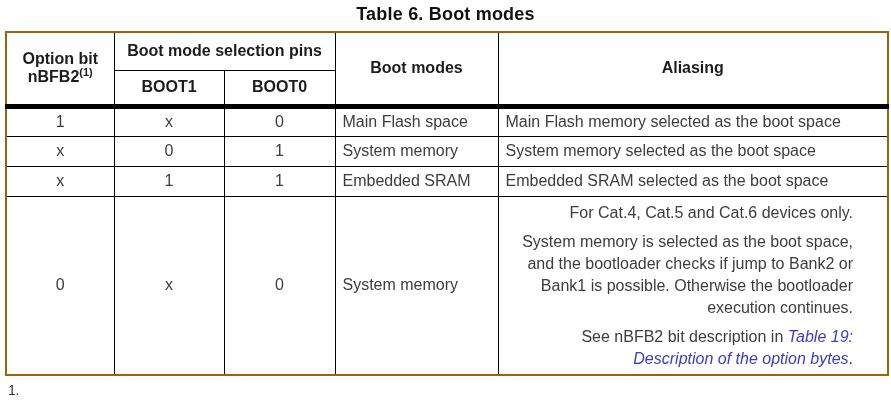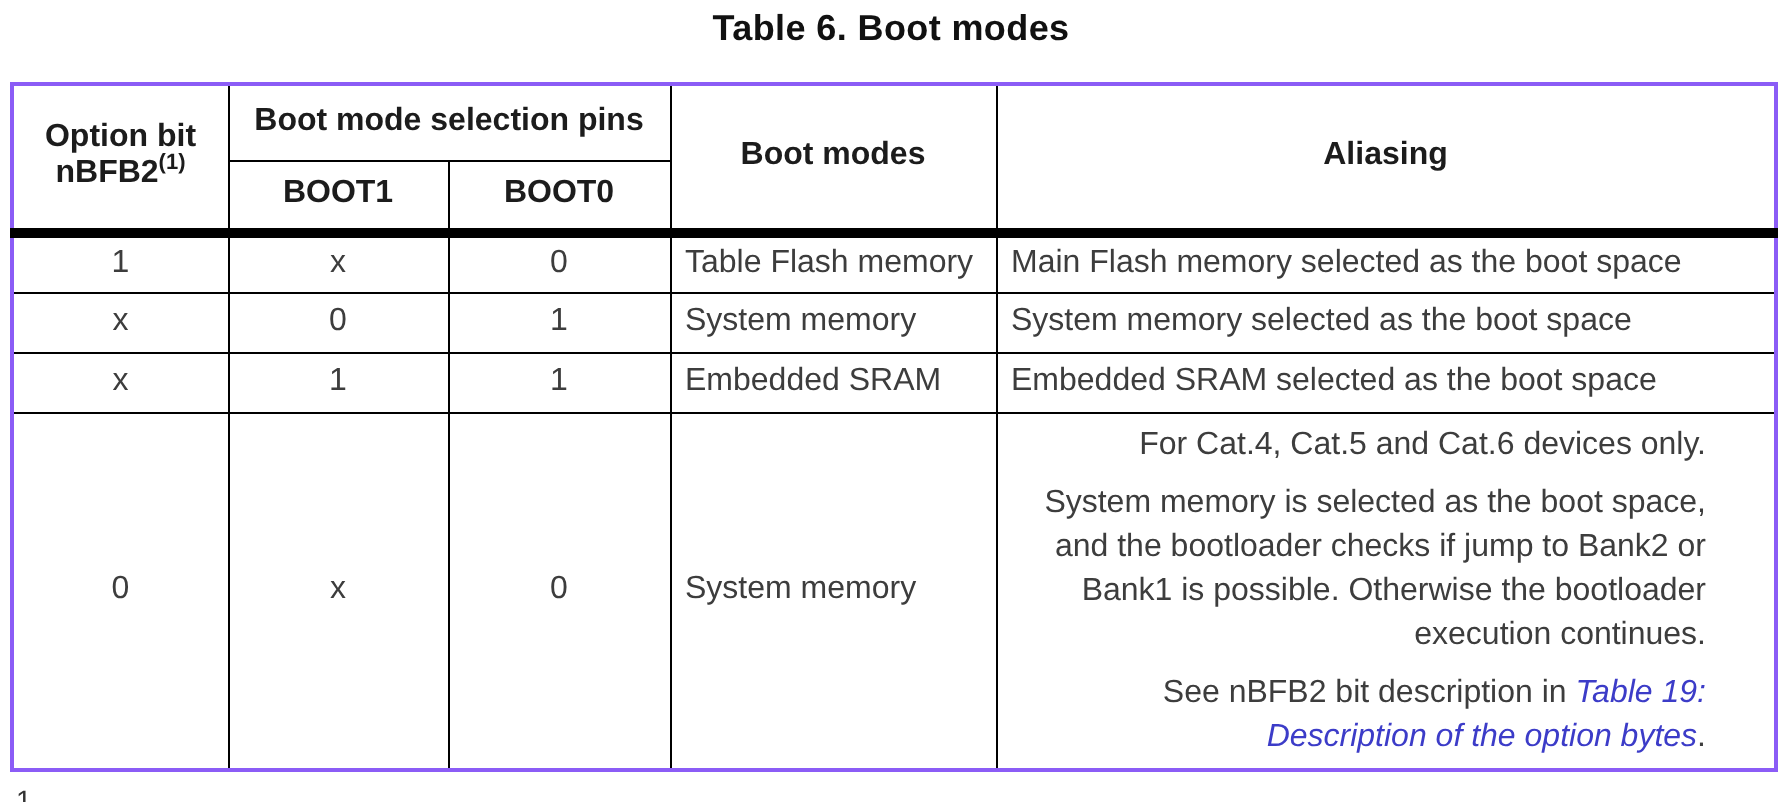--- a/index.html
+++ b/index.html
@@ -10,30 +10,30 @@
     color: #3d3d3d;
     overflow: hidden;
   }
   .page { padding: 4px 0 0 0; }
 
   .title {
     text-align: center;
     font-size: 18px;
     font-weight: bold;
     color: #111111;
-    margin-bottom: 16px;
+    margin-bottom: 6px;
     letter-spacing: 0.2px;
   }
 
   table.boot-table {
     border-collapse: collapse;
     table-layout: fixed;
     width: 882px;
     margin-left: 5px;
-    border: 2px solid #8b5cf6;
+    border: 2px solid #a16207;
   }
   col.c1 { width: 108px; }
   col.c2 { width: 110px; }
   col.c3 { width: 111px; }
   col.c4 { width: 163px; }
   col.c5 { width: 390px; }
 
   th, td {
     border: 1.5px solid #000;
     font-size: 16px;
@@ -114,21 +114,21 @@
       <tr class="hdr-sub">
         <th class="th-bottom">BOOT1</th>
         <th class="th-bottom">BOOT0</th>
       </tr>
     </thead>
     <tbody>
       <tr class="data-row">
         <td class="center">1</td>
         <td class="center">x</td>
         <td class="center">0</td>
-        <td class="left">Table Flash memory</td>
+        <td class="left">Main Flash space</td>
         <td class="left">Main Flash memory selected as the boot space</td>
       </tr>
       <tr class="data-row">
         <td class="center">x</td>
         <td class="center">0</td>
         <td class="center">1</td>
         <td class="left">System memory</td>
         <td class="left">System memory selected as the boot space</td>
       </tr>
       <tr class="data-row">

